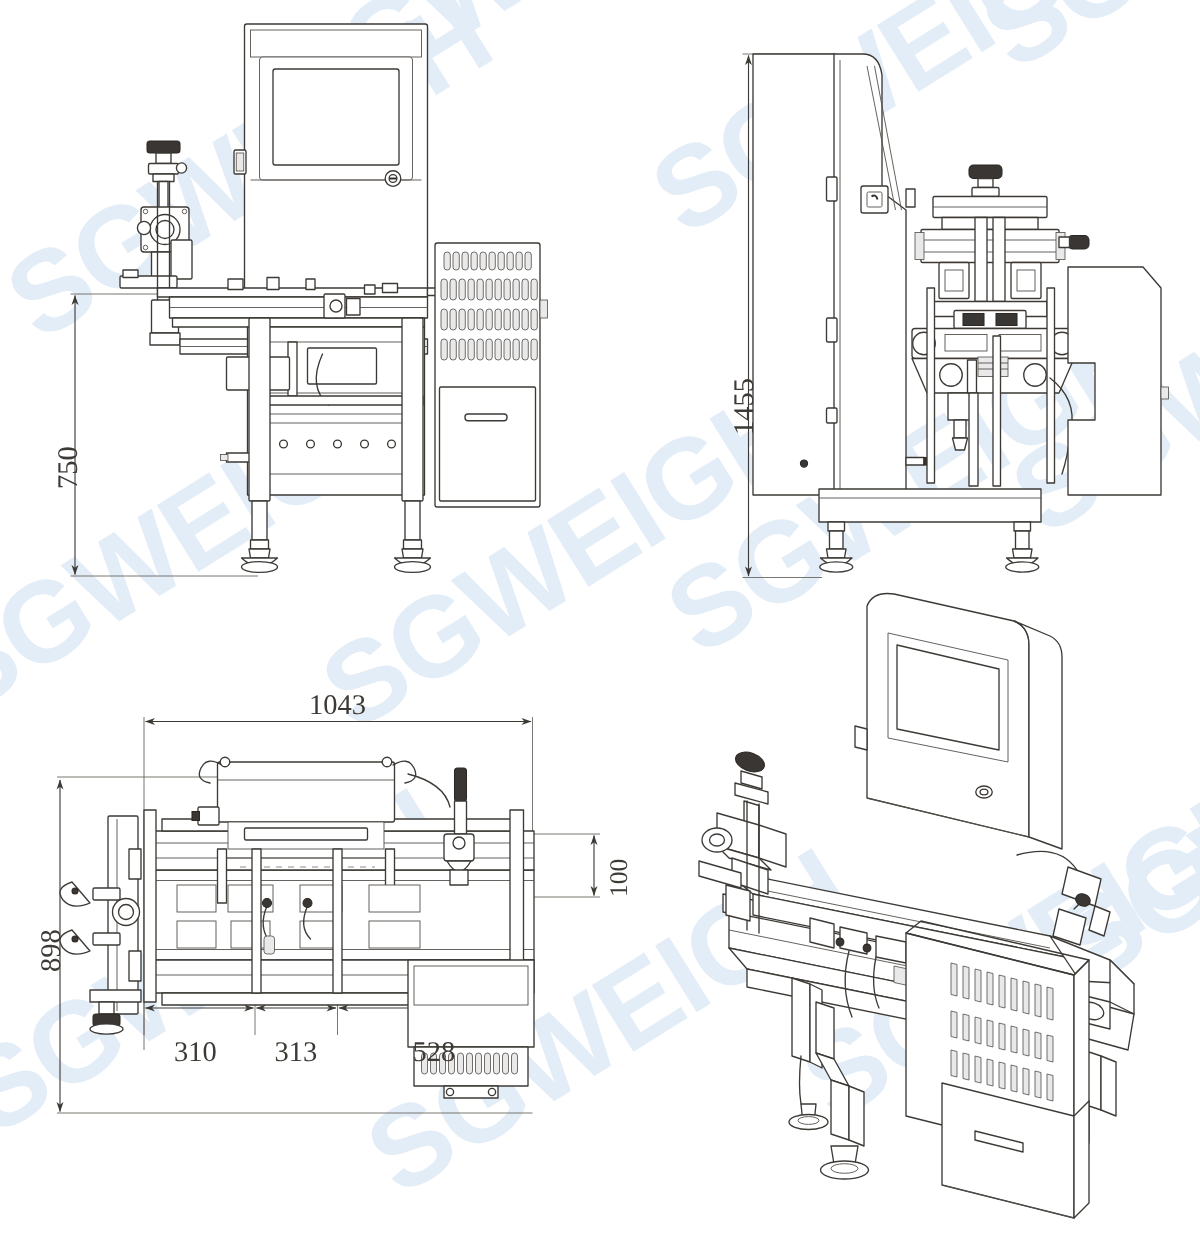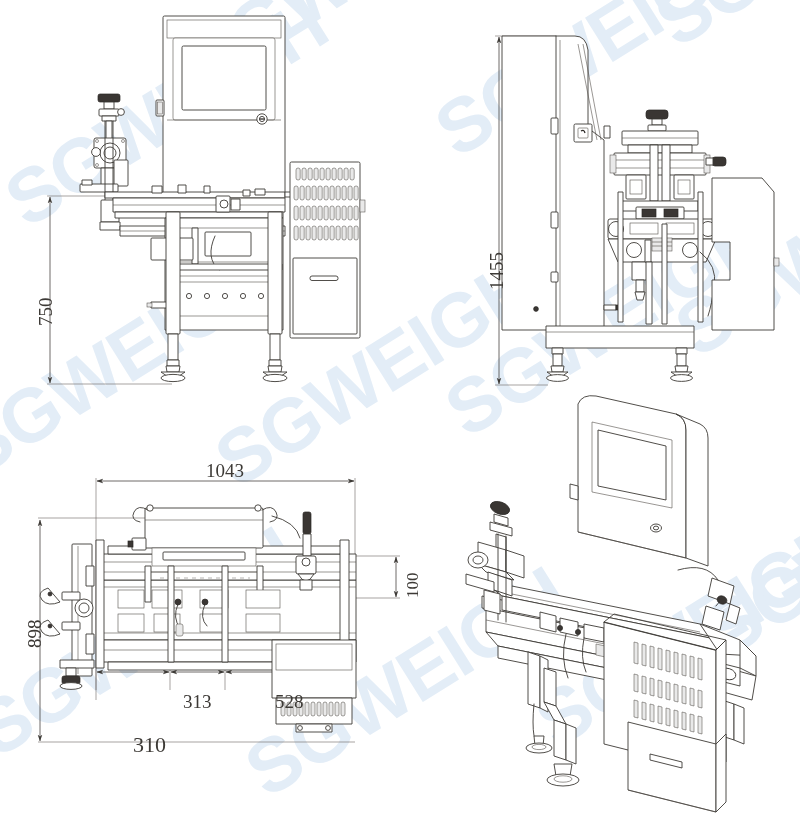--- a/index.html
+++ b/index.html
@@ -606,21 +606,21 @@
 
   <div id="dims">
     <div class="dim vert" style="left:36px;top:326px;font-size:19px;">750</div>
 
     <div class="dim vert" style="left:487px;top:290px;font-size:19px;">1455</div>
 
     <div class="dim" style="left:206px;top:461px;font-size:19px;">1043</div>
 
     <div class="dim vert" style="left:25px;top:648px;font-size:19px;">898</div>
 
-    <div class="dim" style="left:133px;top:692px;font-size:22px;margin-top:42px;">310</div>
+    <div class="dim" style="left:116px;top:692px;font-size:19px;">310</div>
 
     <div class="dim" style="left:183px;top:692px;font-size:19px;">313</div>
 
     <div class="dim" style="left:275px;top:692px;font-size:19px;">528</div>
 
     <div class="dim vert" style="left:404px;top:598px;font-size:17px;">100</div>
   </div>
 
 </div>
 

